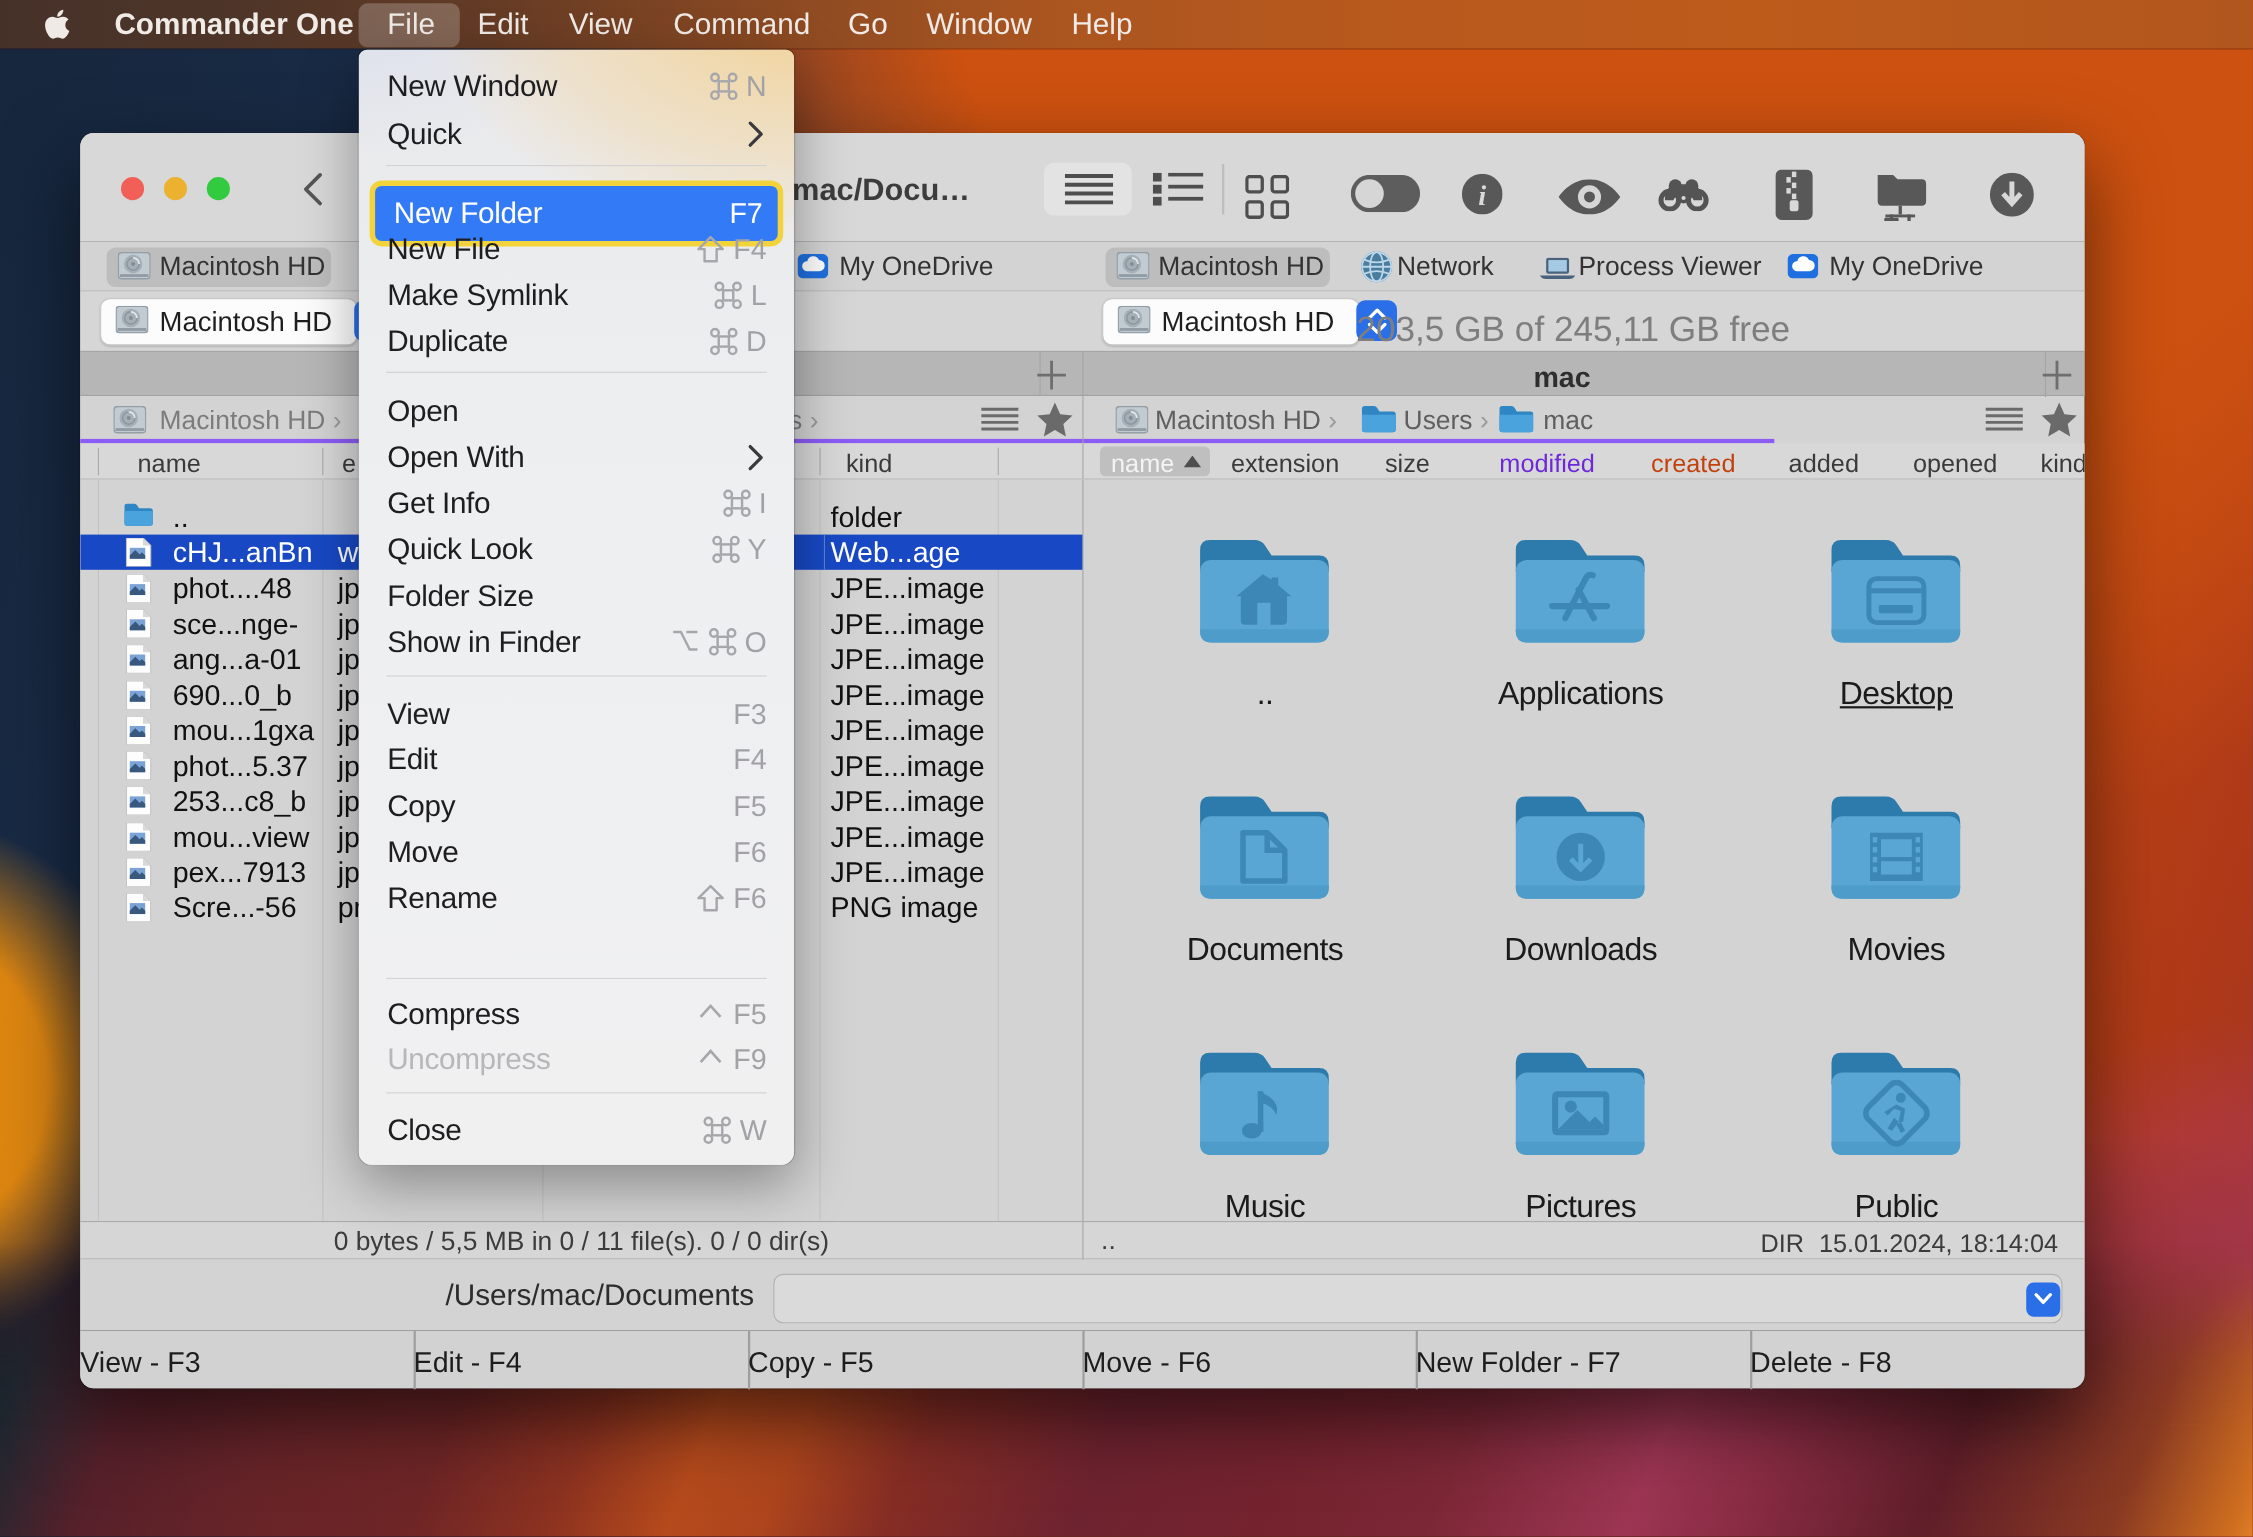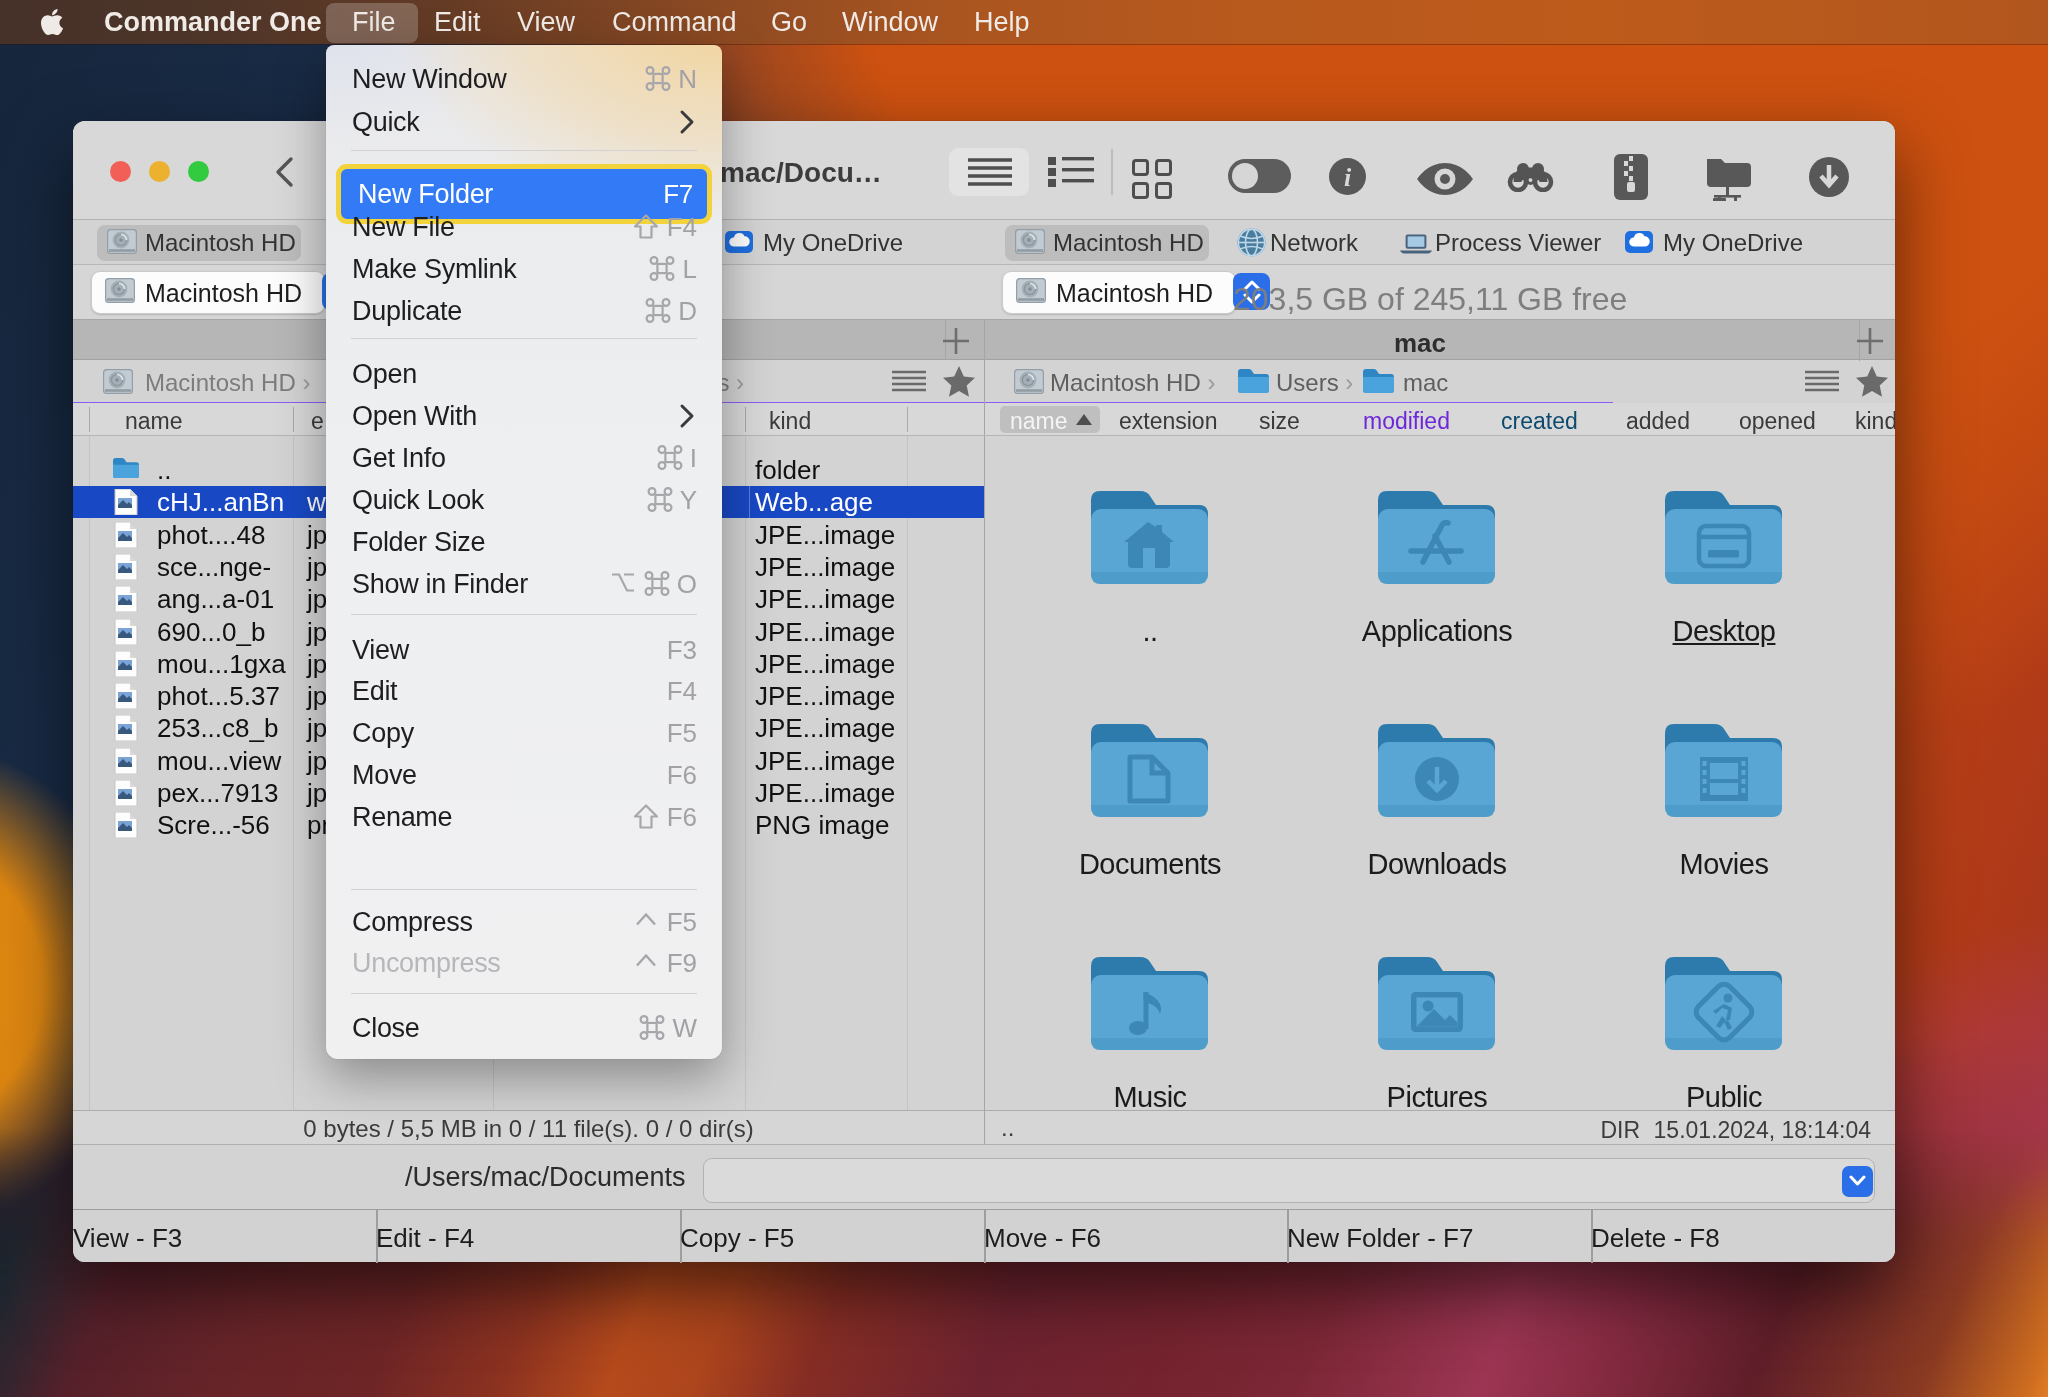--- a/index.html
+++ b/index.html
@@ -23,21 +23,21 @@
   color:#f0ebe7; font-size:27px; box-shadow:0 1px 0 rgba(40,15,8,0.35); }
 #menubar .mi { position:absolute; top:0; height:44px; line-height:44px; }
 
 #win { position:absolute; left:73px; top:121px; width:1822px; height:1141px;
   background:#d3d3d3; border-radius:12px; box-shadow:0 28px 70px rgba(0,0,0,0.55), 0 0 1px rgba(0,0,0,0.4);
   }
 #titlebar { position:absolute; left:0; top:0; width:1822px; height:99px; background:#d8d8d8; border-radius:12px 12px 0 0; border-bottom:1px solid #b3b3b3;}
 #driverow1 { position:absolute; left:0; top:99px; width:1822px; height:45px; background:#d3d3d3; border-bottom:1px solid #b7b7b7; }
 #driverow2 { position:absolute; left:0; top:144px; width:1822px; height:54px; background:#d6d6d6; }
 #tabbar { position:absolute; left:0; top:198px; width:1822px; height:41px; background:#b6b6b6; border-top:1px solid #a6a6a6; border-bottom:1px solid #a2a2a2; }
-#pathbar { position:absolute; left:0; top:239px; width:1540px; height:43px; background:#d3d3d3; border-bottom:1px solid #8b5cf6; }
+#pathbar { position:absolute; left:0; top:239px; width:1540px; height:43px; background:#d3d3d3; border-bottom:4px solid #8b5cf6; }
 #colhdr { position:absolute; left:0; top:282px; width:1822px; height:33px; background:#d8d8d8; border-bottom:1px solid #b5b5b5; overflow:hidden; }
 #list { position:absolute; left:0; top:315px; width:1822px; height:674px; background:#d3d3d3; overflow:hidden; }
 #statusbar { position:absolute; left:0; top:989px; width:1822px; height:35px; background:#d6d6d6; border-top:1px solid #ababab; border-bottom:1px solid #b0b0b0; }
 #pathrow { position:absolute; left:0; top:1024px; width:1822px; height:64px; background:#d3d3d3; }
 #fnrow { position:absolute; left:0; top:1088px; width:1822px; height:53px; background:#d2d2d2; border-top:1px solid #9e9e9e; border-radius:0 0 12px 12px; }
 .vdiv { position:absolute; top:0; width:1px; background:#a5a5a5; }
 
 #menu { position:absolute; left:326px; top:45px; width:396px; height:1014px;
   background:
     radial-gradient(ellipse 420px 260px at 100% -30px, rgba(244,208,140,0.85) 0%, rgba(244,210,150,0.4) 50%, rgba(244,210,150,0) 78%),
@@ -334,21 +334,21 @@
     <div class="hline" style="left:834px;"></div>
     <div class="vdiv" style="left:911px;height:33px;"></div>
     <div class="abs" style="left:927px;top:3px;width:100px;height:27px;background:#bfbfbf;border-radius:5px;"></div>
     <span class="hlbl" style="left:937px;color:#f4f4f4;">name</span>
     <svg class="abs" style="left:1003px;top:11px" width="16" height="11" viewBox="0 0 16 11">
         <path d="M8 0 L16 11 L0 11 Z" fill="#4e4e4e"></path>
       </svg>
     <span class="hlbl" style="left:1046px;color:#3a3a3a;">extension</span>
     <span class="hlbl" style="left:1186px;color:#3a3a3a;">size</span>
     <span class="hlbl" style="left:1290px;color:#6d28d9;">modified</span>
-    <span class="hlbl" style="left:1428px;color:#0c4a6e;">created</span>
+    <span class="hlbl" style="left:1428px;color:#c2410c;">created</span>
     <span class="hlbl" style="left:1553px;color:#3a3a3a;">added</span>
     <span class="hlbl" style="left:1666px;color:#3a3a3a;">opened</span>
     <span class="hlbl" style="left:1782px;color:#3a3a3a;">kind</span>
   </div>
   <div id="list">
     <div class="lline" style="left:16px;"></div>
     <div class="lline" style="left:220px;"></div>
     <div class="lline" style="left:420px;"></div>
     <div class="lline" style="left:672px;"></div>
     <div class="lline" style="left:834px;"></div>

